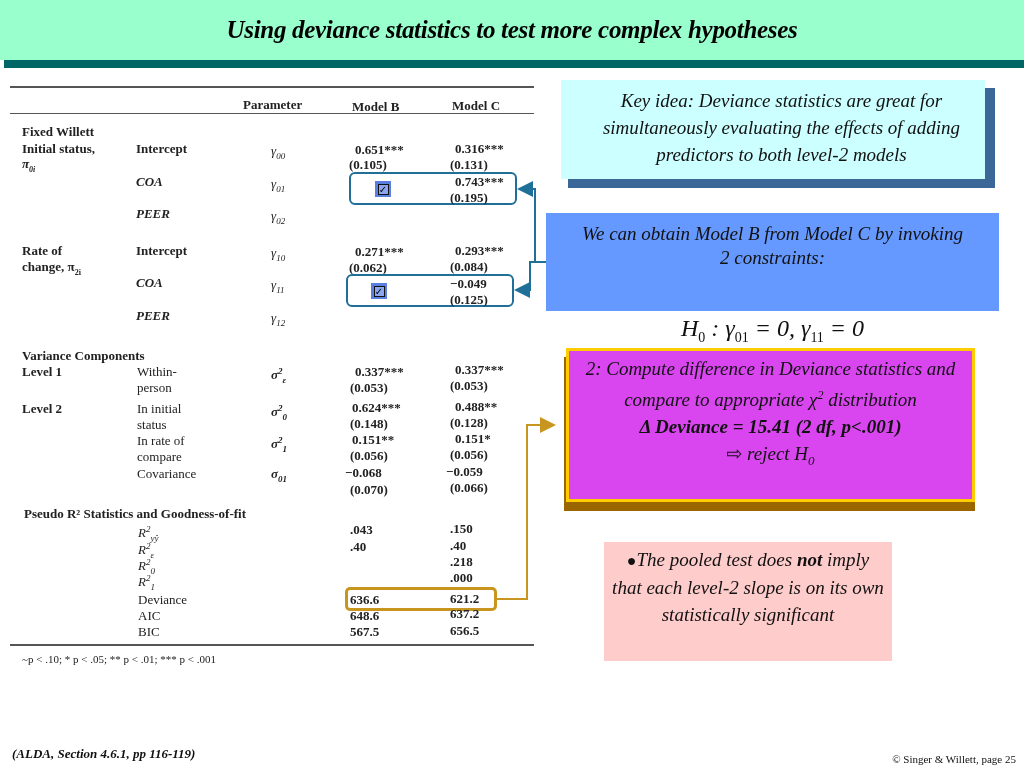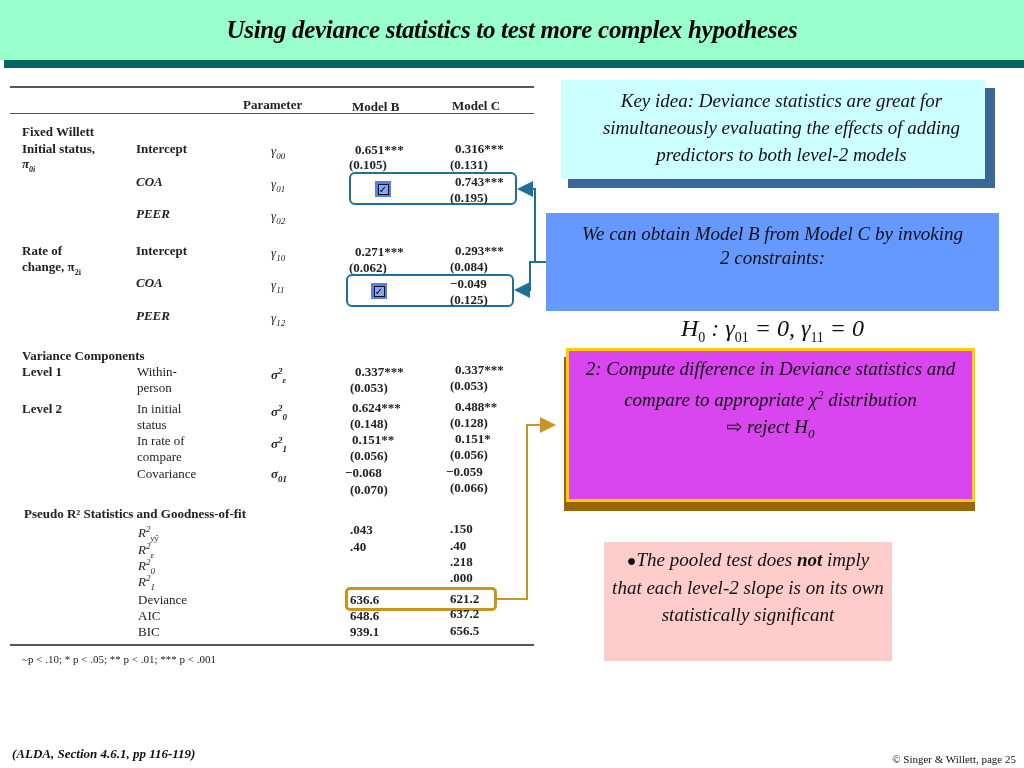--- a/index.html
+++ b/index.html
@@ -150,21 +150,21 @@
 <div class="tbl-text" style="left:138px;top:592px;">Deviance</div>
 <div class="hl-box gold" style="left:345px;top:587px;width:152px;height:24px;"></div>
 <div class="tbl-text b" style="left:350px;top:592px;">636.6</div>
 <div class="tbl-text b" style="left:450px;top:591px;">621.2</div>
 
 <div class="tbl-text" style="left:138px;top:608px;">AIC</div>
 <div class="tbl-text b" style="left:350px;top:608px;">648.6</div>
 <div class="tbl-text b" style="left:450px;top:606px;">637.2</div>
 
 <div class="tbl-text" style="left:138px;top:624px;">BIC</div>
-<div class="tbl-text b" style="left:350px;top:624px;">939.1</div>
+<div class="tbl-text b" style="left:350px;top:624px;">567.5</div>
 <div class="tbl-text b" style="left:450px;top:623px;">656.5</div>
 
 <div class="tbl-text" style="left:22px;top:652px;font-size:11px;">~p &lt; .10; * p &lt; .05; ** p &lt; .01; *** p &lt; .001</div>
 
 <svg class="conn" width="1024" height="768">
   <defs>
     <marker id="arrB" markerWidth="8" markerHeight="8" refX="7" refY="4" orient="auto">
       <path d="M0,0 L8,4 L0,8 z" fill="#1f6f99"></path>
     </marker>
     <marker id="arrG" markerWidth="8" markerHeight="8" refX="7" refY="4" orient="auto">
@@ -180,20 +180,21 @@
 <div class="callout key-box">Key idea: Deviance statistics are great for simultaneously evaluating the effects of adding predictors to both level-2 models</div>
 
 <div class="callout model-box">
   <div style="padding:0 30px;">We can obtain Model B from Model C by invoking 2 constraints:</div>
   <div class="eq"><span>H</span><sub style="font-size:14px;font-style:normal;">0</sub><span> : γ</span><sub style="font-size:14px;font-style:normal;">01</sub><span> = 0, γ</span><sub style="font-size:14px;font-style:normal;">11</sub><span> = 0</span></div>
 </div>
 
 <div class="dev-shadow"></div>
 <div class="callout dev-box">
   <div style="padding:0 12px;"><span>2: Compute difference in Deviance statistics and compare to appropriate χ</span><sup style="font-size:12px;">2</sup> <span>distribution</span></div>
+  <div class="bold">Δ Deviance = 15.41 (2 df, p&lt;.001)</div>
   <div><span style="font-style:normal;">⇨</span><span> reject H</span><sub style="font-size:13px;">0</sub></div>
 </div>
 
 <div class="callout pool-box">
   <div style="padding:0 8px;"><span style="font-style:normal;font-size:16px;">●</span><span>The pooled test does </span><b>not</b><span> imply that each level-2 slope is on its own statistically significant</span></div>
 </div>
 
 <div class="footer-left">(ALDA, Section 4.6.1, pp 116-119)</div>
 <div class="footer-right">© Singer &amp; Willett, page 25</div>
 

